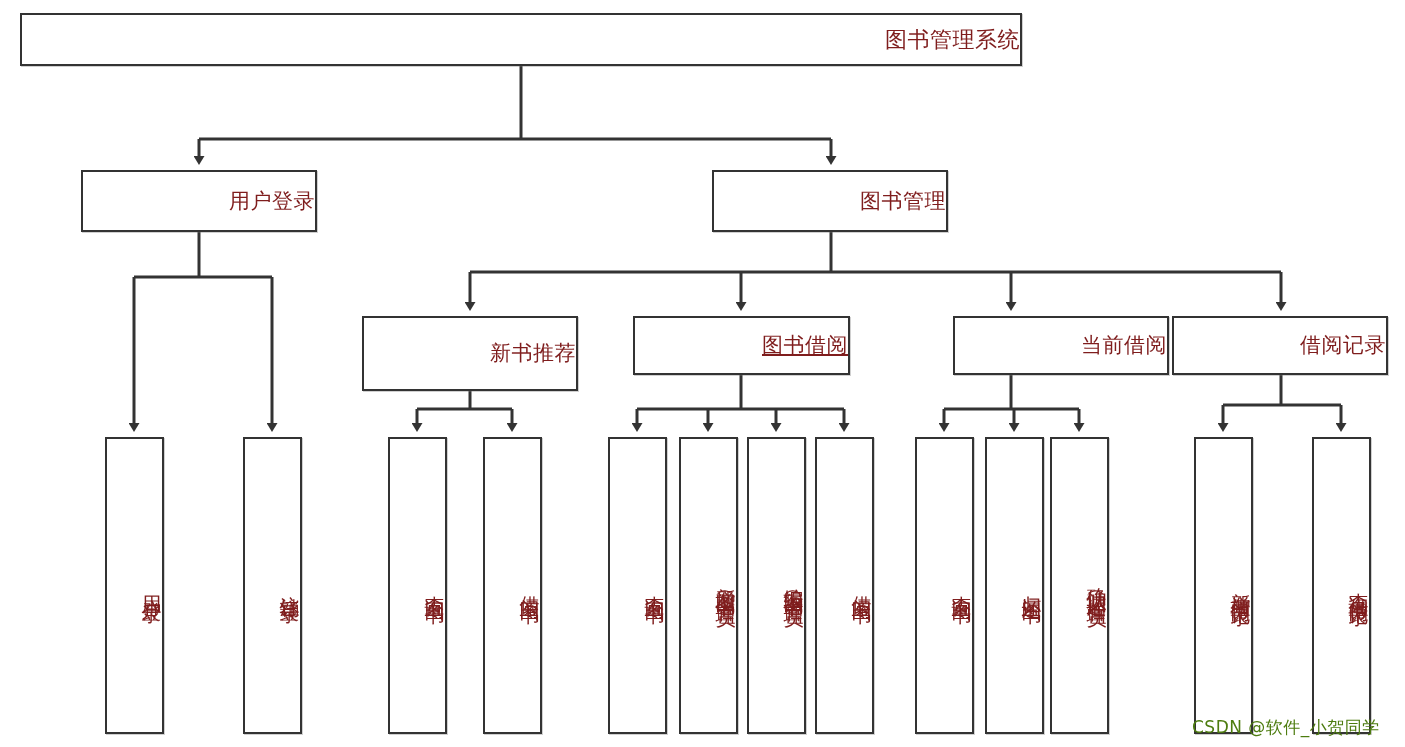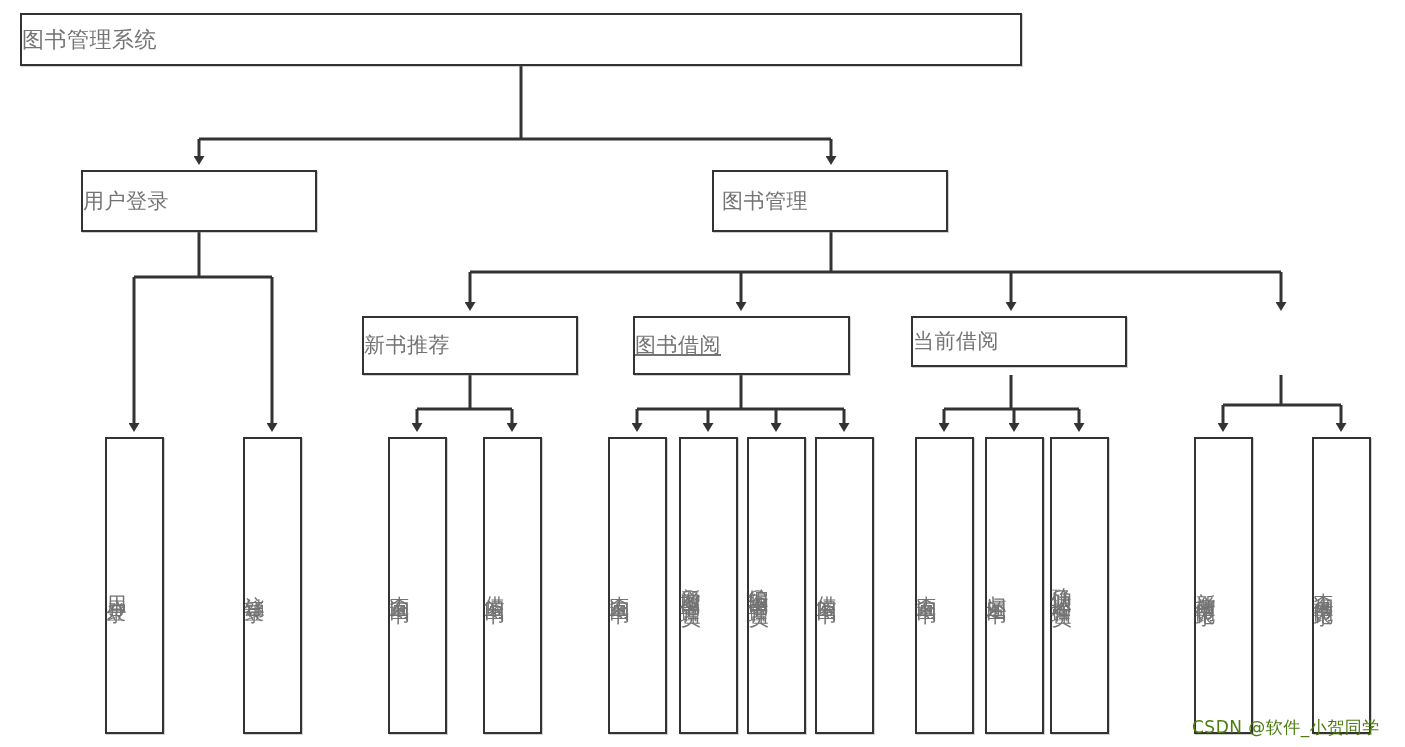--- a/index.html
+++ b/index.html
@@ -25,22 +25,22 @@
     height: 747px;
     pointer-events: none;
   }
   .node {
     position: absolute;
     box-sizing: border-box;
     border: 2.5px solid #333333;
     background: #ffffff;
     display: flex;
     align-items: center;
-    justify-content: flex-start;
-    color: #737373;
+    justify-content: flex-end;
+    color: #7f1d1d;
     box-shadow: 1px 1px 0 rgba(120,120,120,0.35);
   }
   .node.horiz {
     font-size: 21px;
     line-height: 1.15;
     letter-spacing: 0.5px;
     white-space: nowrap;
   }
   .node.root {
     font-size: 22px;
@@ -124,28 +124,31 @@
     <span>图书管理系统</span>
   </div>
 
   <div class="node horiz" style="left:81px; top:170px; width:236px; height:62px;">
     <span>用户登录</span>
   </div>
   <div class="node horiz" style="left:712px; top:170px; width:236px; height:62px;padding-left:8px;">
     <span>图书管理</span>
   </div>
 
-  <div class="node horiz" style="left:362px; top:316px; width:216px; height:59px;">
+  <div class="node horiz" style="left:362px; top:316px; width:216px; height:75px;">
     <span>新书推荐</span>
   </div>
   <div class="node horiz" style="left:633px; top:316px; width:217px; height:59px;text-decoration:underline;">
     <span>图书借阅</span>
   </div>
-  <div class="node horiz" style="left:911px; top:316px; width:216px; height:51px;">
+  <div class="node horiz" style="left:953px; top:316px; width:216px; height:59px;">
     <span>当前借阅</span>
+  </div>
+  <div class="node horiz" style="left:1172px; top:316px; width:216px; height:59px;">
+    <span>借阅记录</span>
   </div>
 
   <div class="node leaf" style="left:105px; top:437px; width:59px; height:297px;">
     <span class="vtext">用户登录</span>
   </div>
   <div class="node leaf" style="left:243px; top:437px; width:59px; height:297px;">
     <span class="vtext">注销登录</span>
   </div>
 
   <div class="node leaf" style="left:388px; top:437px; width:59px; height:297px;">

